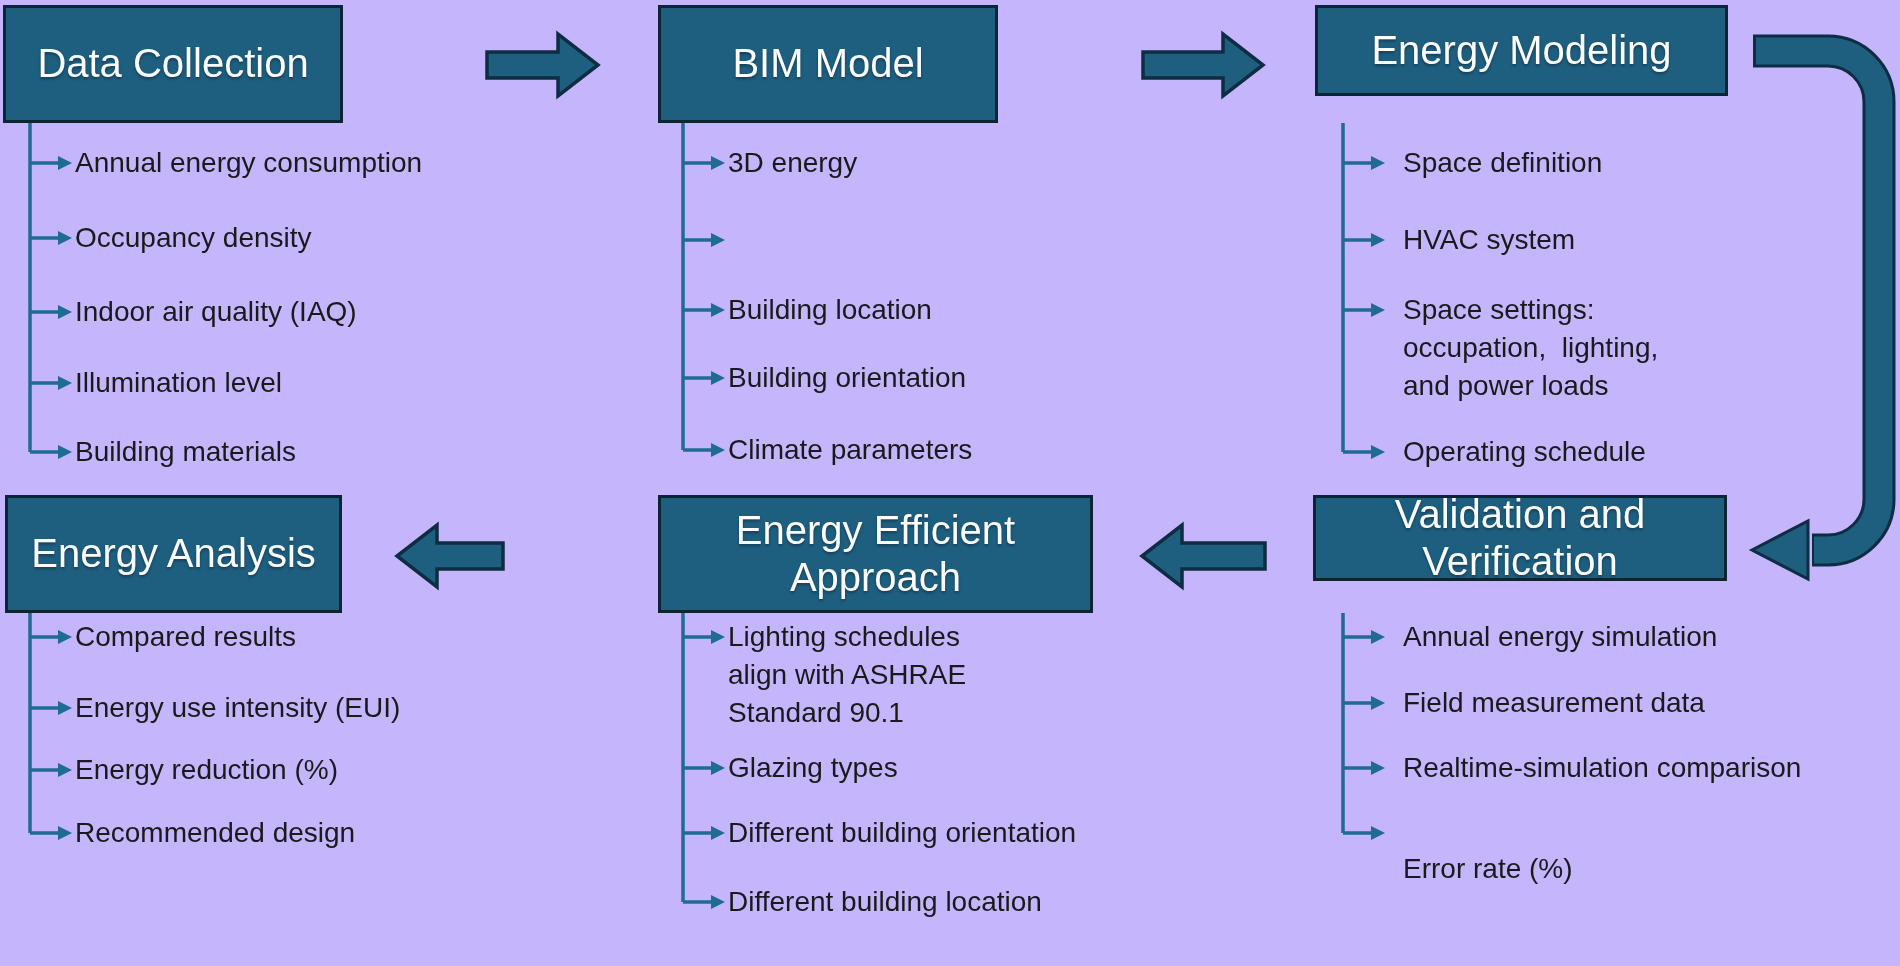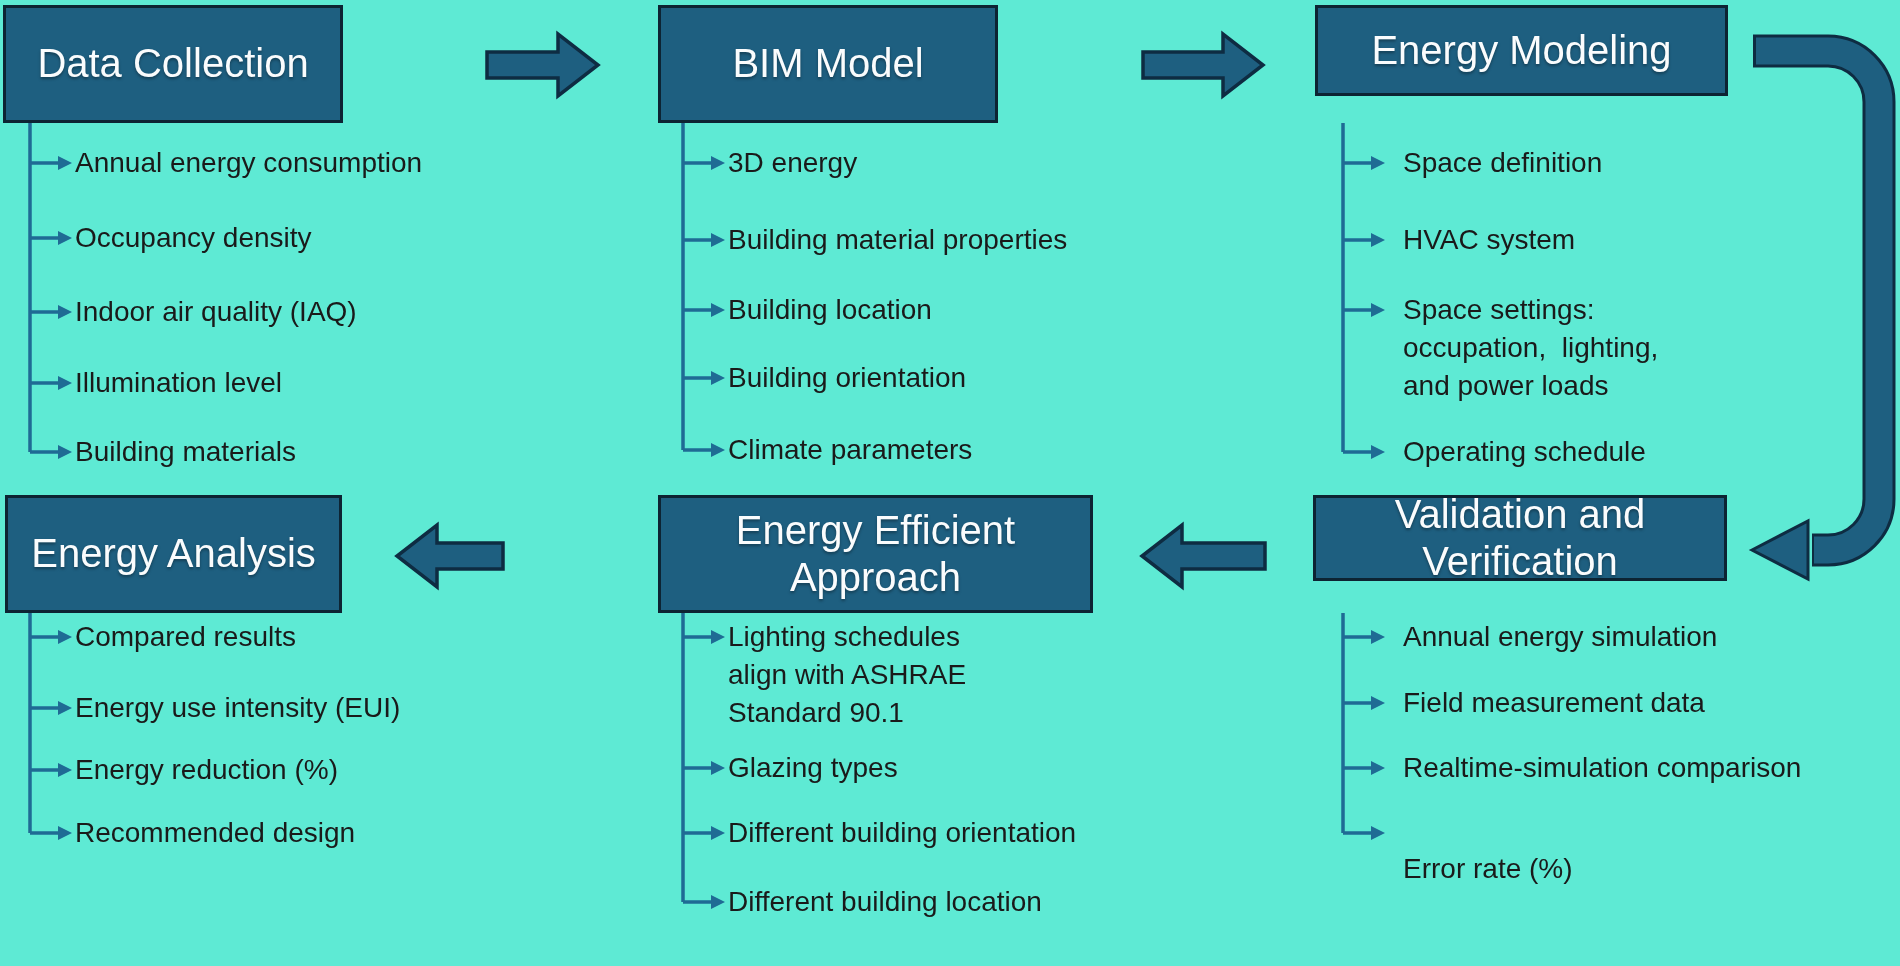--- a/index.html
+++ b/index.html
@@ -1,19 +1,19 @@
 <!DOCTYPE html>
 <html><head>
 <meta charset="utf-8">
 <style>
   html,body{margin:0;padding:0;background:#ffffff;}
   .canvas{
     position:relative;
     width:1900px;height:966px;
-    background:#5eead4;
+    background:#c4b5fd;
     font-family:"Liberation Sans", sans-serif;
     overflow:hidden;
   }
   .svg-layer{position:absolute;left:0;top:0;width:1900px;height:966px;}
   .fbox{
     position:absolute;
     box-sizing:border-box;
     background:#1E5F80;
     border:3px solid #0D2433;
     color:#FAFCFD;
@@ -129,21 +129,20 @@
     <span>Energy Analysis</span>
   </div>
 
   <div class="item" style="left:75px;top:144px;">Annual energy consumption</div>
   <div class="item" style="left:75px;top:219px;">Occupancy density</div>
   <div class="item" style="left:75px;top:293px;">Indoor air quality (IAQ)</div>
   <div class="item" style="left:75px;top:364px;">Illumination level</div>
   <div class="item" style="left:75px;top:433px;">Building materials</div>
 
   <div class="item" style="left:728px;top:144px;">3D energy</div>
-  <div class="item" style="left:728px;top:221px;">Building material properties</div>
   <div class="item" style="left:728px;top:291px;">Building location</div>
   <div class="item" style="left:728px;top:359px;">Building orientation</div>
   <div class="item" style="left:728px;top:431px;">Climate parameters</div>
 
   <div class="item" style="left:1403px;top:144px;">Space definition</div>
   <div class="item" style="left:1403px;top:221px;">HVAC system</div>
   <div class="item" style="left:1403px;top:291px;">Space settings:
 occupation,  lighting,
 and power loads</div>
   <div class="item" style="left:1403px;top:433px;">Operating schedule</div>

